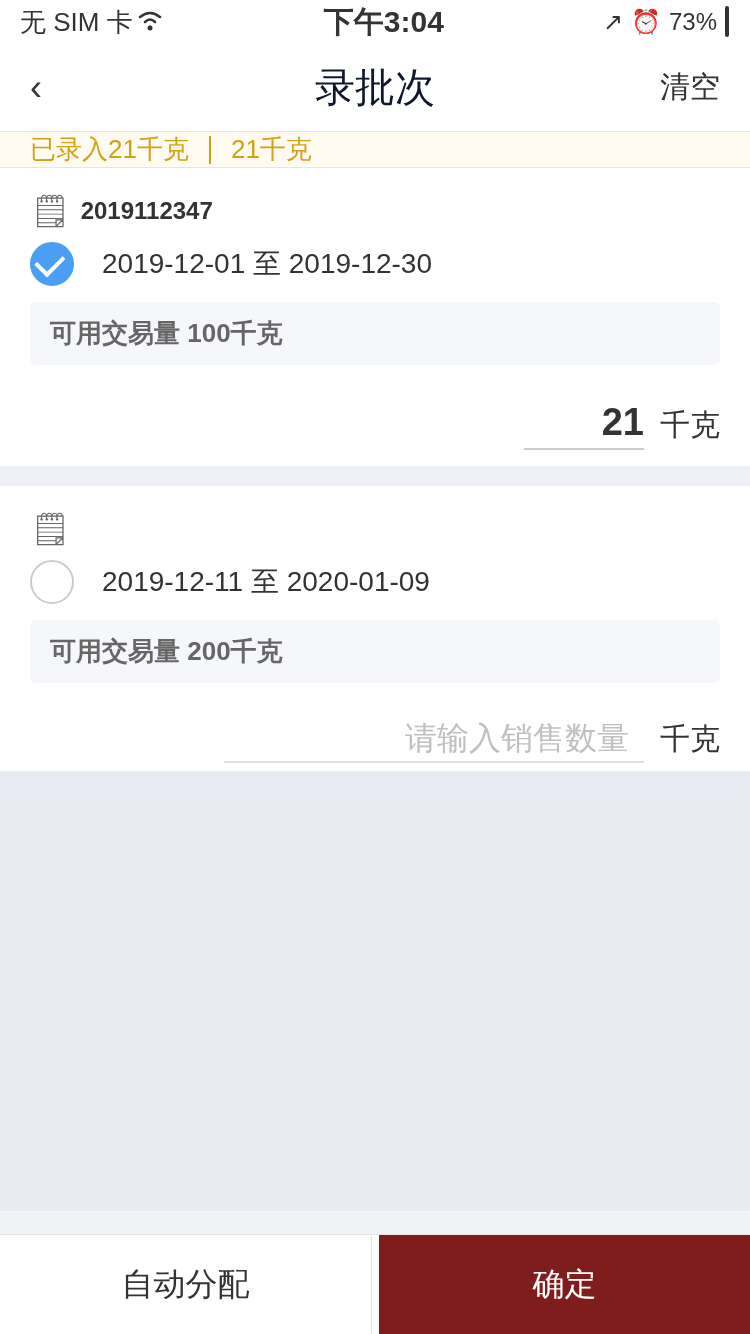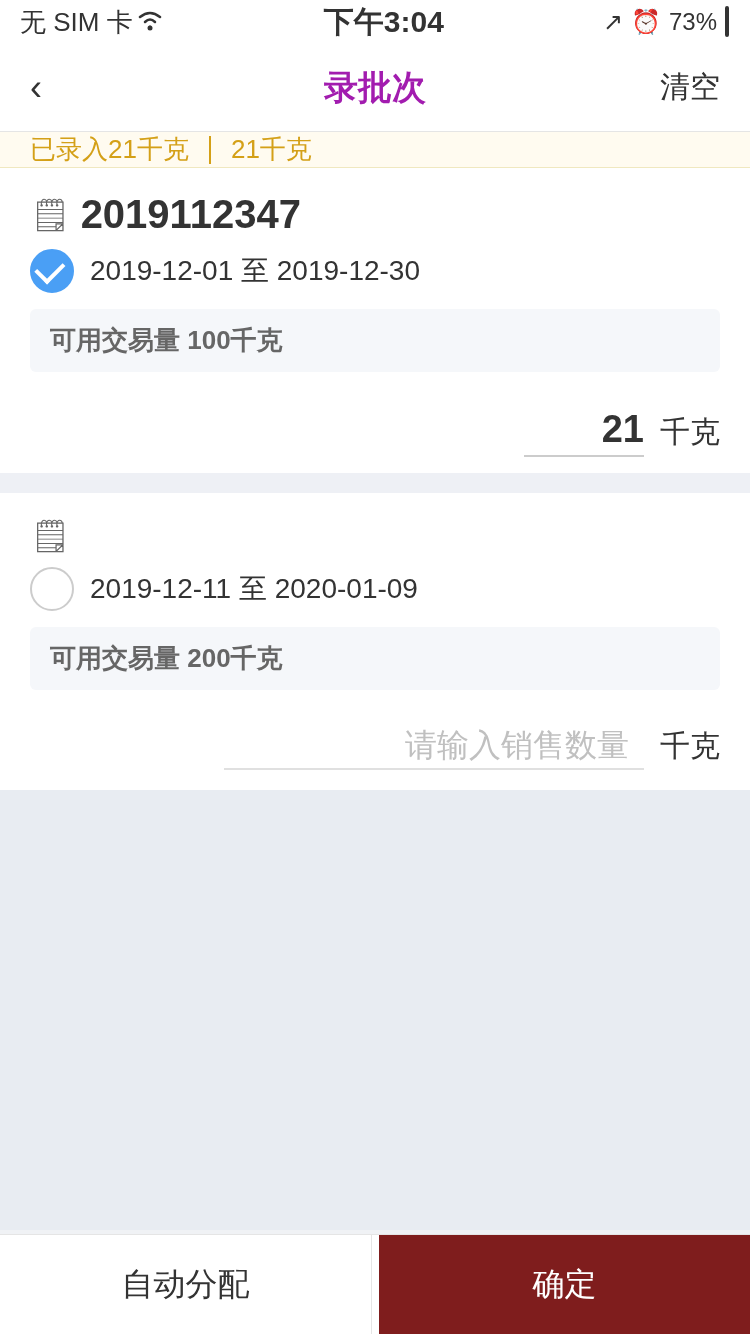--- a/index.html
+++ b/index.html
@@ -40,23 +40,23 @@
       padding: 0 30px;
       border-bottom: 1px solid #e5e5e5;
     }
     .nav-back {
       font-size: 36px;
       color: #333;
       cursor: pointer;
       width: 60px;
     }
     .nav-title {
-      font-size: 34px;
-      font-weight: 700;
-      color: #a21caf;
+      font-size: 40px;
+      font-weight: 400;
+      color: #0f172a;
     }
     .nav-clear {
       font-size: 30px;
       color: #333;
       cursor: pointer;
     }
 
     
     .info-bar {
       background: #fffbf0;
@@ -90,28 +90,28 @@
       display: flex;
       align-items: center;
       gap: 10px;
       margin-bottom: 12px;
     }
     .batch-icon {
       font-size: 32px;
       color: #666;
     }
     .batch-id {
-      font-size: 40px;
+      font-size: 24px;
       font-weight: 600;
       color: #333;
     }
     .batch-date-row {
       display: flex;
       align-items: center;
-      gap: 16px;
+      gap: 28px;
       margin-bottom: 16px;
     }
     .radio-circle {
       width: 44px;
       height: 44px;
       border-radius: 50%;
       border: 2px solid #ccc;
       background: #fff;
       display: flex;
       align-items: center;
@@ -174,21 +174,21 @@
     .card-separator {
       height: 20px;
       background: #eef0f5;
     }
 
     
     .input-row {
       display: flex;
       align-items: baseline;
       justify-content: flex-end;
-      padding: 16px 30px 20px 30px;
+      padding: 16px 30px 8px 30px;
       background: #fff;
       gap: 16px;
     }
     .qty-input {
       font-size: 32px;
       color: #ccc;
       border: none;
       outline: none;
       background: transparent;
       text-align: right;

